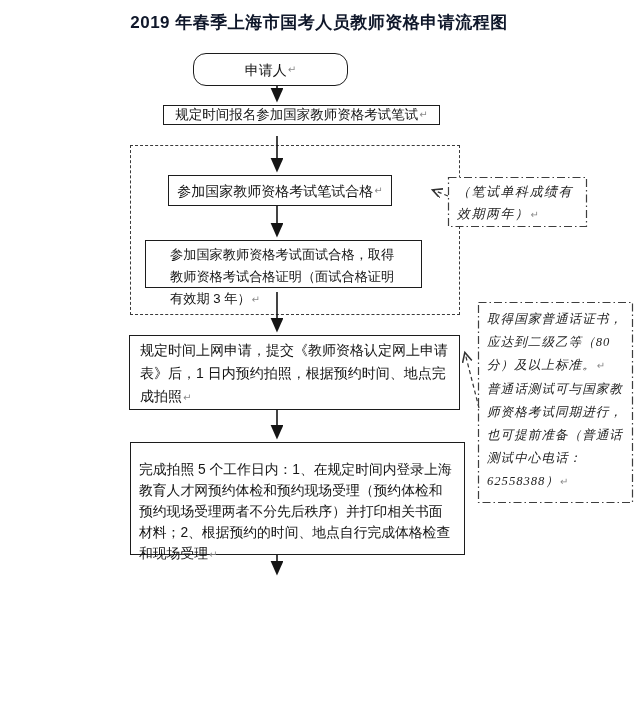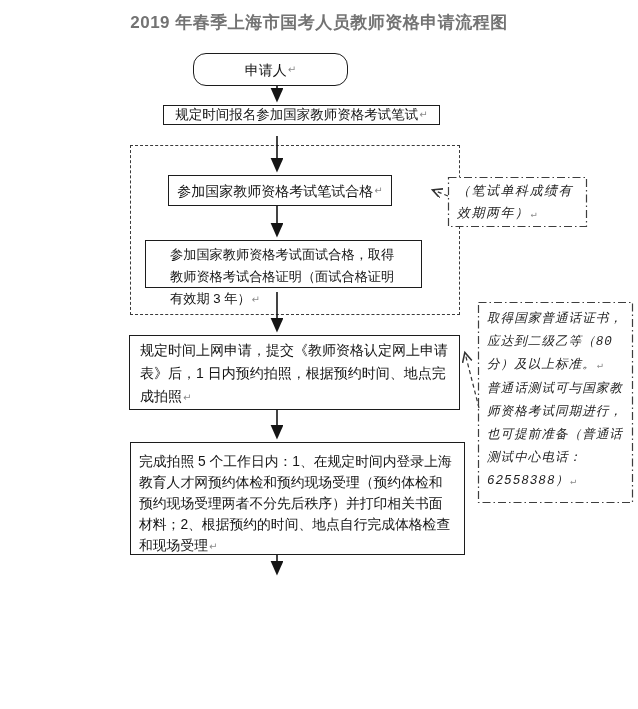--- a/index.html
+++ b/index.html
@@ -3,43 +3,43 @@
 <meta charset="utf-8">
 <style>
   html,body{margin:0;padding:0;background:#ffffff;}
   .canvas{
     position:relative;width:638px;height:709px;background:#ffffff;
     font-family:"Liberation Sans","DejaVu Sans",sans-serif;color:#111;
     overflow:hidden;
   }
   .title{
     position:absolute;left:0;top:11px;width:638px;margin:0;
-    text-align:center;font-size:17px;font-weight:bold;color:#737373;
+    text-align:center;font-size:17px;font-weight:bold;color:#0f172a;
     letter-spacing:0.5px;
   }
   .node{
     position:absolute;box-sizing:border-box;background:#ffffff;
     border:1.6px solid #1c1c1c;color:#141414;z-index:3;
     font-size:14px;line-height:22px;
   }
   .center{display:flex;align-items:center;justify-content:center;text-align:center;}
   .b1{left:193px;top:53px;width:155px;height:33px;border-radius:13px;}
   .b2{left:163px;top:105px;width:277px;height:20px;font-size:13.5px;}
   .b3{left:168px;top:175px;width:224px;height:31px;justify-content:center;}
   .b4{left:145px;top:240px;width:277px;height:48px;padding:3px 24px;font-size:13.2px;line-height:22px;}
   .b5{left:129px;top:335px;width:331px;height:75px;padding:3px 10px;font-size:14px;line-height:23px;}
-  .b6{left:130px;top:442px;width:335px;height:113px;padding:8px 8px;font-size:13.8px;line-height:21px;}
+  .b6{left:130px;top:442px;width:335px;height:113px;padding:16px 8px;font-size:13.8px;line-height:21px;}
   .b7{left:130px;top:578px;width:335px;height:120px;padding:6px 8px;font-size:13.8px;line-height:22px;}
   .group-dashed{
     position:absolute;left:130px;top:145px;width:330px;height:170px;
     border:1.4px dashed #3a3a3a;box-sizing:border-box;z-index:1;background:transparent;
   }
   .bubble{
     position:absolute;box-sizing:border-box;background:#ffffff;z-index:5;
-    font-family:Liberation Mono, monospace;font-style:italic;
+    font-family:Liberation Serif, serif;font-style:italic;
     color:#222;
   }
   .bub1{left:448px;top:177px;width:139px;height:50px;padding:4px 9px;
         font-size:13px;line-height:22px;letter-spacing:1.5px;}
   .bub2{left:478px;top:302px;width:155px;height:201px;padding:6px 9px;
         font-size:12.6px;line-height:23.2px;letter-spacing:1px;}
   .rm{color:#8a8a8a;font-size:10px;font-style:normal;letter-spacing:0;margin-left:1px;}
   svg.overlay{position:absolute;left:0;top:0;z-index:10;pointer-events:none;}
 </style>
 </head>

